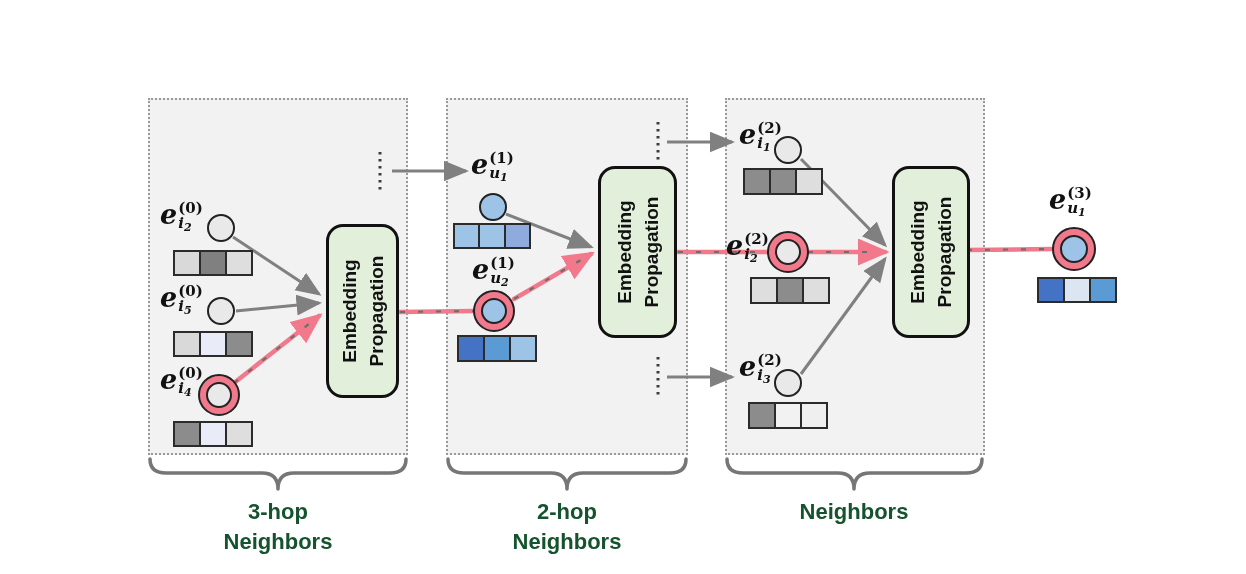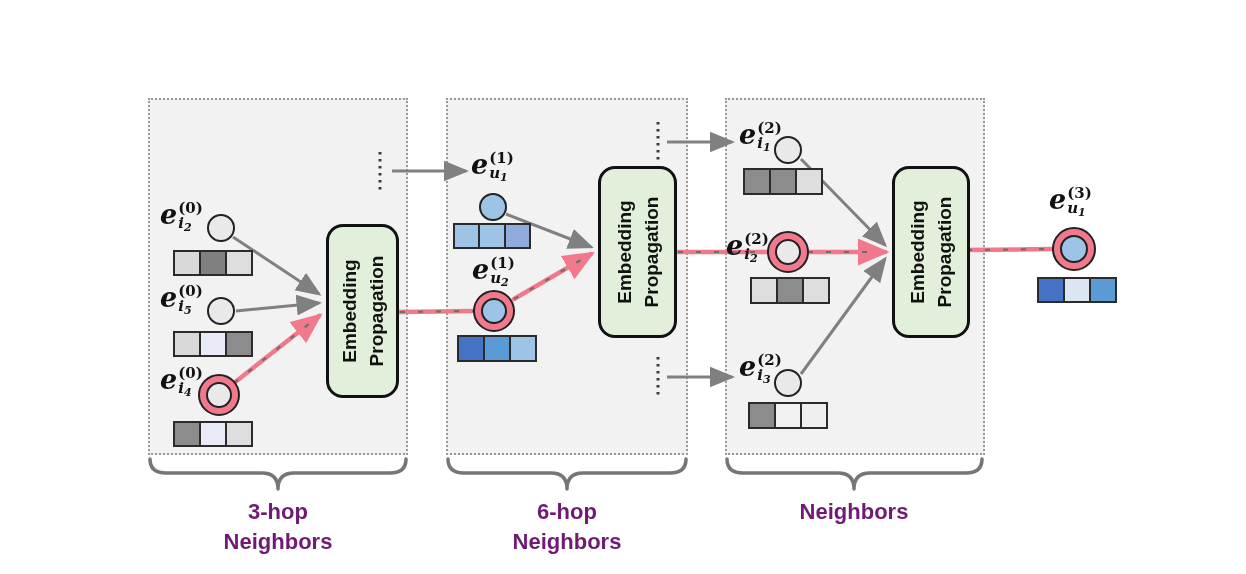--- a/index.html
+++ b/index.html
@@ -59,21 +59,21 @@
     font-family:"DejaVu Serif",serif;font-weight:bold;color:#111;
   }
   .mbase{font-style:italic;font-size:27px;line-height:30px;}
   .mstack{display:flex;flex-direction:column;margin-left:1px;}
   .msup{font-size:15px;line-height:16px;white-space:nowrap;}
   .msub{font-style:italic;font-size:15px;line-height:15px;display:flex;align-items:flex-end;white-space:nowrap;}
   .msubsub{font-size:11px;line-height:11px;margin-bottom:-2px;}
   
   .hoplabel{
     position:absolute;z-index:5;width:170px;text-align:center;
-    font-weight:bold;font-size:22px;line-height:30px;color:#701a75;
+    font-weight:bold;font-size:22px;line-height:30px;color:#14532d;
   }
 </style>
 </head>
 <body>
 
 <div id="stage">
 
   <div class="hopbox" style="left:148px;top:98px;width:260px;height:357px"></div>
   <div class="hopbox" style="left:446px;top:98px;width:242px;height:357px"></div>
   <div class="hopbox" style="left:725px;top:98px;width:260px;height:357px"></div>
@@ -298,20 +298,20 @@
     <div class="cell" style="background-color: rgb(68, 114, 196);"></div>
       <div class="cell" style="background-color: rgb(220, 230, 242);"></div>
       <div class="cell" style="background-color: rgb(91, 155, 213);"></div>
   </div>
 
   <div class="hoplabel" style="left:193px;top:497px">
     <div>3-hop</div>
       <div>Neighbors</div>
   </div>
   <div class="hoplabel" style="left:482px;top:497px">
-    <div>6-hop</div>
+    <div>2-hop</div>
       <div>Neighbors</div>
   </div>
   <div class="hoplabel" style="left:769px;top:497px">
       <div>Neighbors</div>
   </div>
 
 </div>
 
 </body></html>

